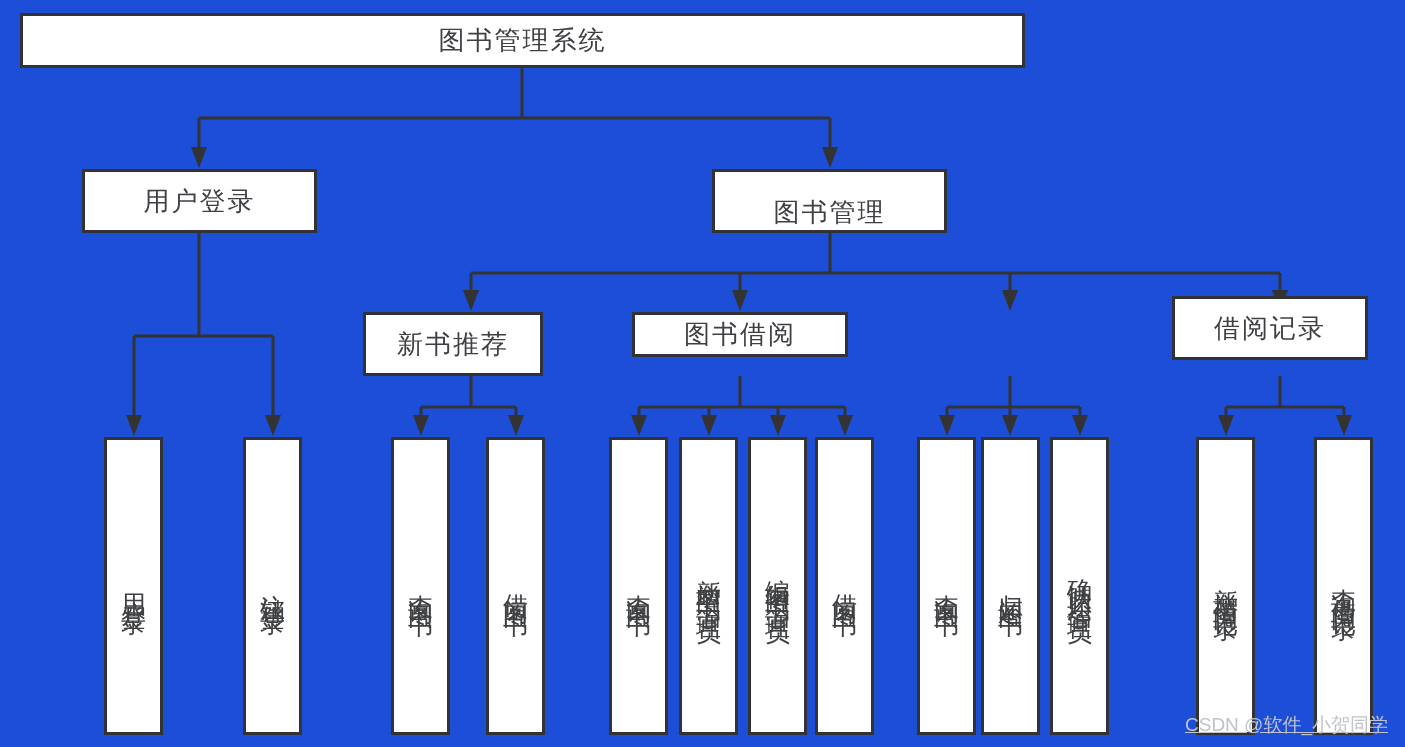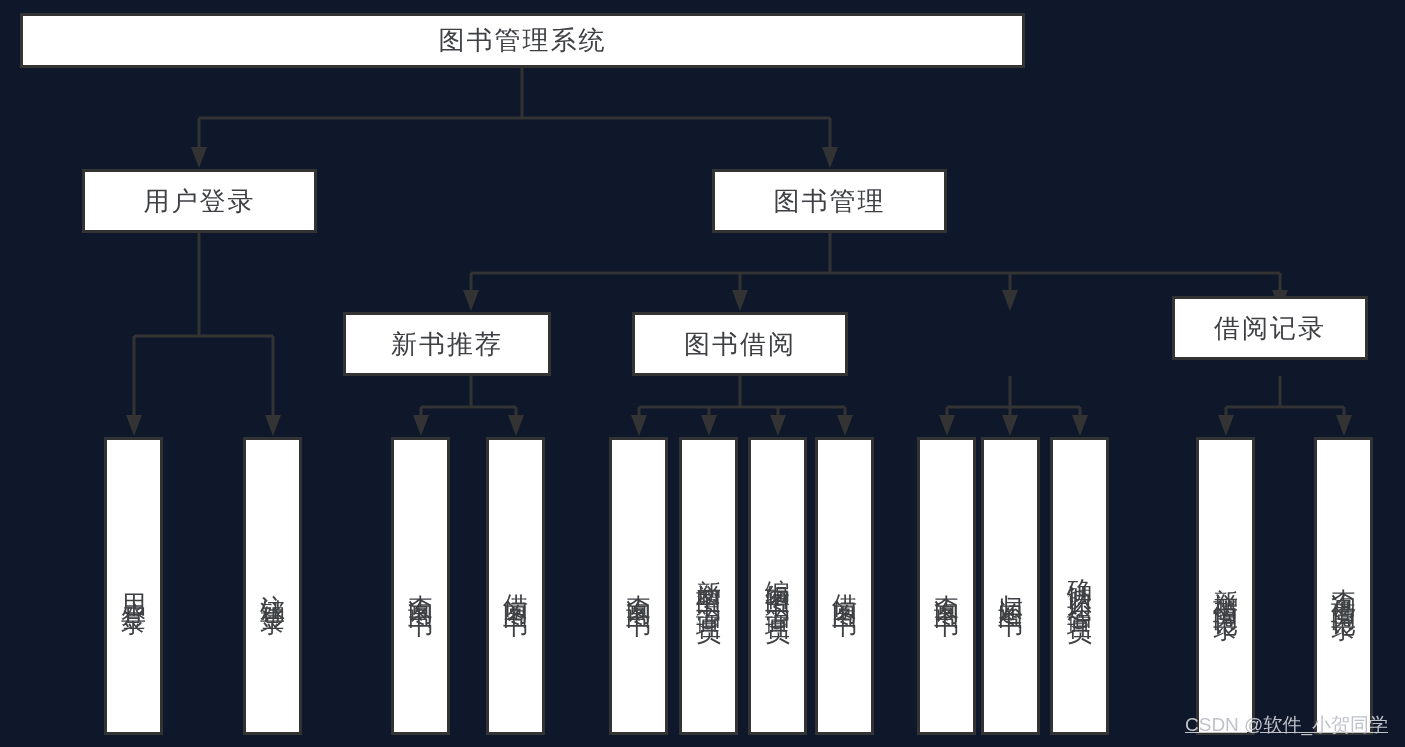--- a/index.html
+++ b/index.html
@@ -5,21 +5,21 @@
   html, body {
     margin: 0;
     padding: 0;
     background: #ffffff;
     font-family: "Liberation Sans", sans-serif;
   }
   #stage {
     position: relative;
     width: 1405px;
     height: 747px;
-    background: #0f172a;
+    background: #1d4ed8;
     overflow: hidden;
   }
   #wires {
     position: absolute;
     left: 0;
     top: 0;
     width: 1405px;
     height: 747px;
   }
   .ln {
@@ -113,28 +113,28 @@
     </g>
   </svg>
 
   <div class="hbox" style="left:20px; top:13px; width:1005px; height:55px;">
     <span class="hlbl">图书管理系统</span>
   </div>
 
   <div class="hbox" style="left:82px; top:169px; width:235px; height:64px;">
     <span class="hlbl">用户登录</span>
   </div>
-  <div class="hbox" style="left:712px; top:169px; width:235px; height:64px;">
+  <div class="hbox" style="left:712px; top:169px; width:235px; height:64px;align-items:flex-end;">
     <span class="hlbl">图书管理</span>
   </div>
 
-  <div class="hbox" style="left:343px; top:312px; width:208px; height:64px;text-align:right;">
+  <div class="hbox" style="left:363px; top:312px; width:180px; height:64px;text-align:right;">
     <span class="hlbl">新书推荐</span>
   </div>
-  <div class="hbox" style="left:632px; top:312px; width:216px; height:64px;">
+  <div class="hbox" style="left:632px; top:312px; width:216px; height:45px;">
     <span class="hlbl">图书借阅</span>
   </div>
   <div class="hbox" style="left:1172px; top:296px; width:196px; height:64px;">
     <span class="hlbl">借阅记录</span>
   </div>
 
   <div class="vbox" style="left:104px;">
     <span class="vlbl">用户登录</span>
   </div>
   <div class="vbox" style="left:243px;">

